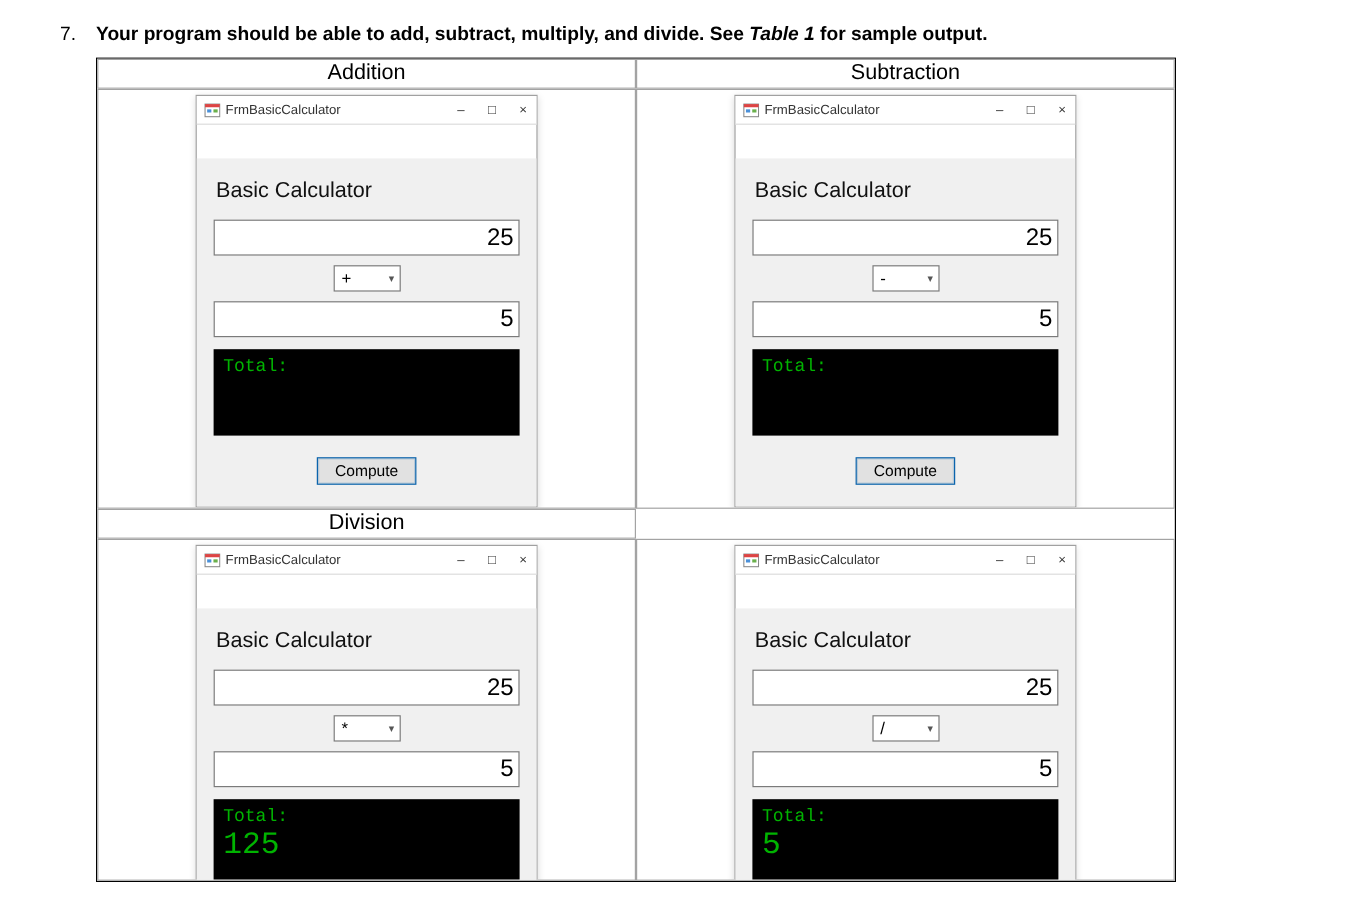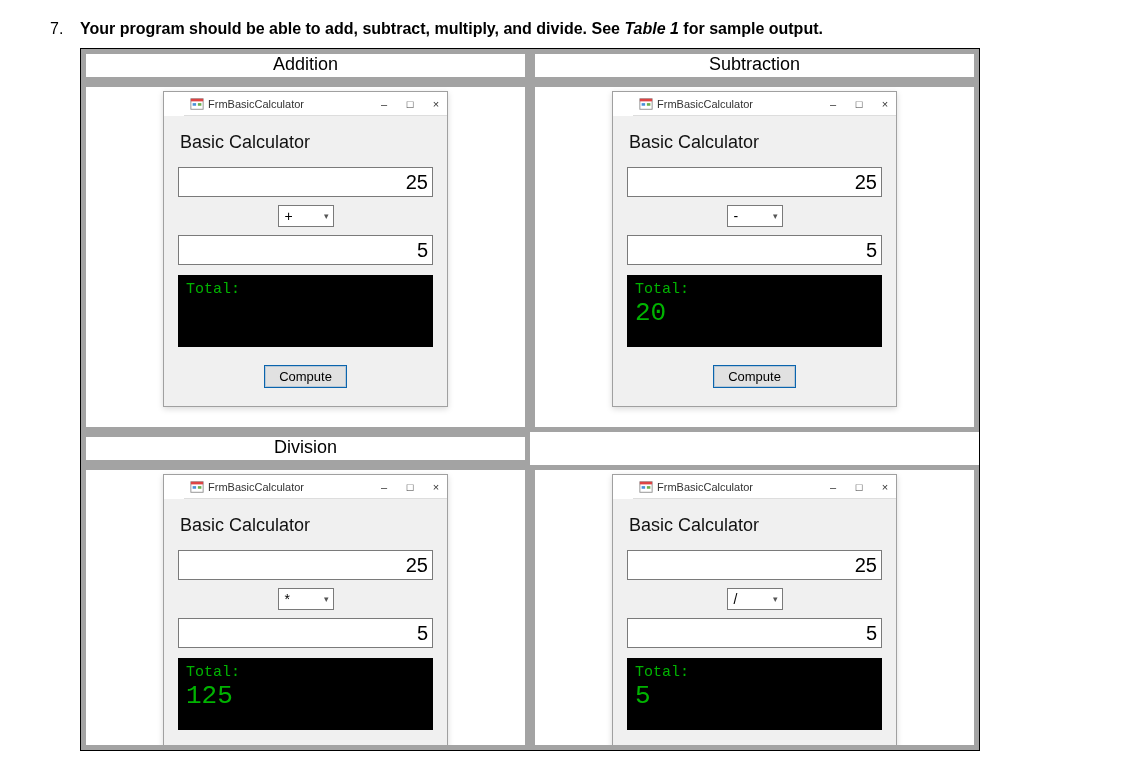--- a/index.html
+++ b/index.html
@@ -24,21 +24,21 @@
   .instruction em { font-style: italic; }
   .table-outer {
     margin-left: 30px;
     border: 1px solid #000;
     border-collapse: collapse;
     width: 900px;
   }
   .row2 { display: flex; width: 100%; }
   .cell {
     width: 50%;
-    border: 5px solid #a3a3a3;
+    border: 1px solid #a3a3a3;
     text-align: center;
   }
   .header-cell {
     font-family: Arial, sans-serif;
     font-size: 18px;
     padding: 0px 0 2px 0;
     background: #fff;
   }
   .body-cell {
     padding: 4px 0 0 0;
@@ -60,21 +60,20 @@
     box-shadow: 0 2px 6px rgba(0,0,0,0.15);
     text-align: left;
   }
   .titlebar {
     height: 24px;
     display: flex;
     align-items: center;
     background: #fff;
     border-bottom: 1px solid #ddd;
     padding: 0 4px 0 6px;
-    margin-left: 20px;
   }
   .titlebar .app-icon {
     width: 14px; height: 14px;
     margin-right: 4px;
     display: inline-flex;
   }
   .titlebar .app-icon svg { width:14px; height:14px; }
   .titlebar .title {
     font-size: 11px;
     color: #333;
@@ -89,20 +88,21 @@
     align-items: center;
   }
   .win-btn {
     width: 14px; text-align: center;
     line-height: 14px;
     cursor: default;
   }
   .client {
     background: #f0f0f0;
     padding: 12px 14px 18px 14px;
+    margin-top: 28px;
   }
   .heading {
     font-size: 18px;
     font-family: "Segoe UI", Arial, sans-serif;
     color: #111;
     margin: 4px 0 14px 2px;
   }
   .num-input {
     width: 100%;
     height: 30px;
@@ -242,21 +242,20 @@
           <input class="num-input" value="25" style="">
           <div class="op-row">
             <div class="op-select">
               <span>-</span>
               <span class="chev">▾</span>
             </div>
           </div>
           <input class="num-input" value="5" style="">
           <div class="result-box">
             <div class="result-label">Total:</div>
-            <div class="result-value">20</div>
           </div>
           <div class="compute-row">
             <button class="compute-btn">Compute</button>
           </div>
         </div>
       </div>
     </div>
   </div>
 
   <div class="row2">

